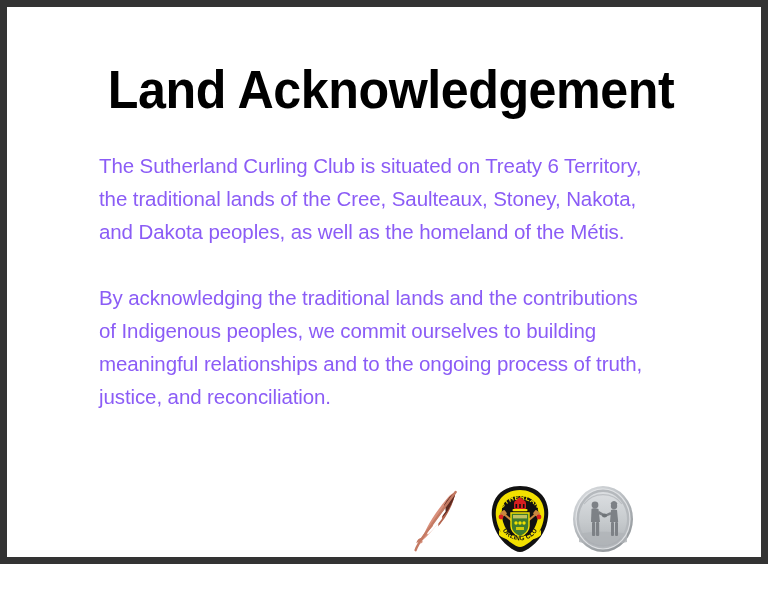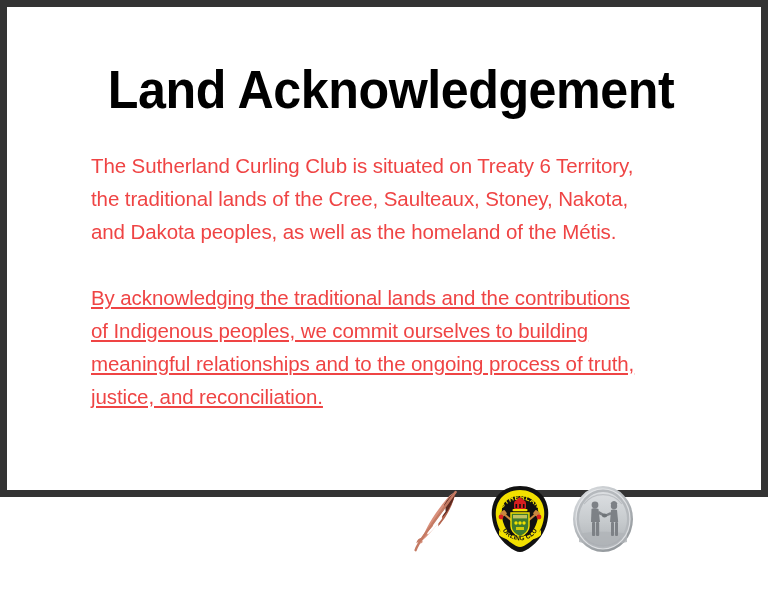--- a/index.html
+++ b/index.html
@@ -11,21 +11,21 @@
     width: 768px;
     height: 593px;
     overflow: hidden;
     font-family: "Liberation Sans", sans-serif;
   }
 
   .slide {
     position: relative;
     box-sizing: border-box;
     width: 768px;
-    height: 497px;
+    height: 564px;
     background: #ffffff;
     border: 7px solid #333333;
   }
 
   .slide-inner {
     position: relative;
     width: 100%;
     height: 100%;
     background: #ffffff;
   }
@@ -53,26 +53,26 @@
     position: absolute;
     left: 76px;
     top: 142px;
     width: 640px;
   }
 
   .para {
     font-family: "Liberation Sans", sans-serif;
     font-size: 20.5px;
     line-height: 33px;
-    color: #ef4444;
-    margin: 0 0 33px 8px;
+    color: #8b5cf6;
+    margin: 0 0 33px 16px;
     white-space: pre-line;
     letter-spacing: -0.1px;
   }
-  .para:last-child { margin-bottom: 0; text-decoration: underline; }
+  .para:last-child { margin-bottom: 0; }
 
   
   .logo-row {
     position: absolute;
     left: 400px;
     top: 474px;
     width: 250px;
     height: 76px;
     display: flex;
     align-items: center;

